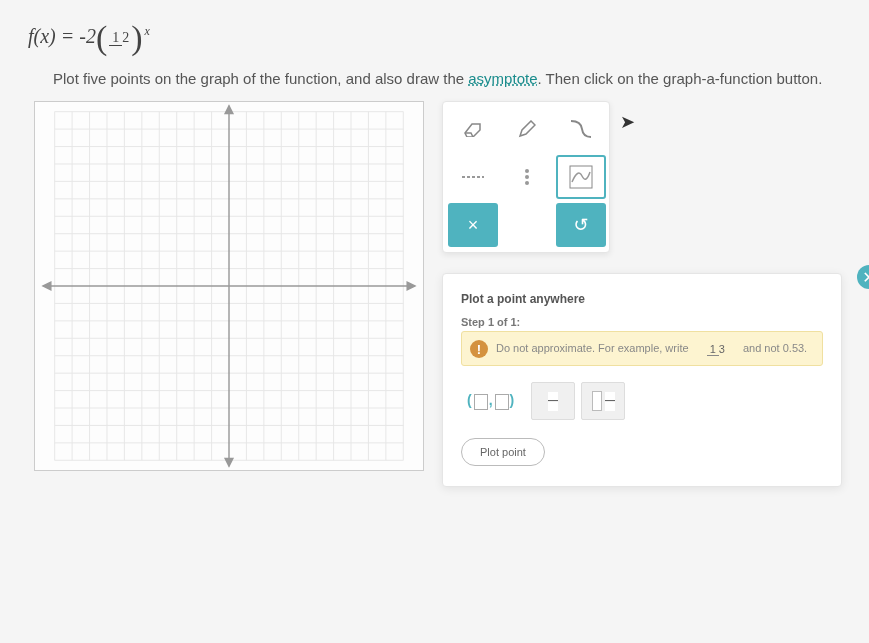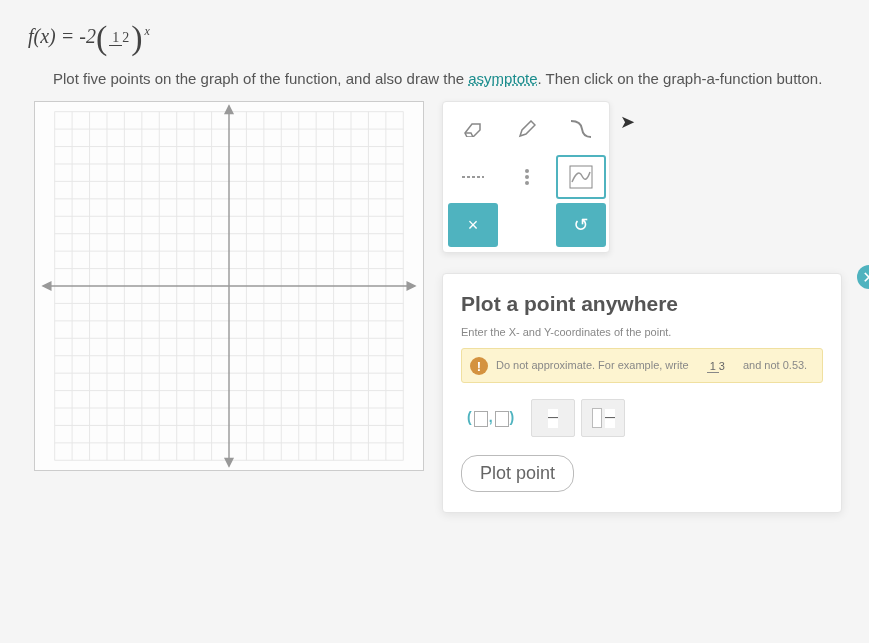--- a/index.html
+++ b/index.html
@@ -71,21 +71,21 @@
     .point-panel {
       margin-top: 20px;
       width: 400px;
       background: #fff;
       border: 1px solid #e5e5e5;
       border-radius: 4px;
       box-shadow: 0 2px 10px rgba(0,0,0,0.08);
       padding: 18px 18px 20px 18px;
       position: relative;
     }
-    .point-panel h3 { font-size: 21px; color: #555; font-weight: bold; margin-bottom: 10px;}
+    .point-panel h3 { font-size: 12px; color: #555; font-weight: bold; margin-bottom: 10px;}
     .step-label { font-size: 11px; color: #777; font-weight: bold; margin-bottom: 3px;}
     .step-desc { font-size: 11px; color: #888; margin-bottom: 10px;}
     .warning-box {
       background: #fdf4d0;
       border: 1px solid #f0e0a0;
       border-radius: 3px;
       padding: 10px 10px 10px 34px;
       font-size: 11px;
       color: #888;
       position: relative;
@@ -129,21 +129,21 @@
     }
     .frac-btn .mf { display: inline-block; text-align: center; }
     .frac-btn .mf .t { border-bottom: 1px solid #666; padding: 0 2px; width: 10px; height: 9px; background:#fff; display:block;}
     .frac-btn .mf .b { padding: 0 2px; width: 10px; height: 9px; background:#fff; display:block; margin-top:1px;}
     .frac-btn .whole { width: 10px; height: 20px; background: #fff; border:1px solid #bbb; margin-right:3px;}
     .plot-btn {
       border: 1px solid #bbb;
       background: #fff;
       border-radius: 16px;
       padding: 7px 18px;
-      font-size: 18px;
+      font-size: 11px;
       color: #666;
       cursor: pointer;
     }
     .help-bubble {
       position: absolute;
       right: -12px; top: 164px;
       width: 24px; height: 24px;
       border-radius: 50%;
       background: #4fb3bf;
       color: #fff;
@@ -260,21 +260,21 @@
         <span>×</span>
       </div>
       <div></div>
       <div class="tool-btn action">
         <span>↺</span>
       </div>
     </div>
 
     <div class="point-panel">
       <h3>Plot a point anywhere</h3>
-      <div class="step-desc">Enter the X- and Y-coordinates of the point.</div>
+      <div class="step-label">Step 1 of 1:</div>
       <div class="warning-box">
         <div class="info-icon">!</div>
         <span>Do not approximate. For example, write </span>
         <span class="mfrac"><span class="t">1</span><span>3</span></span>
         <span> and not 0.53.</span>
       </div>
       <div class="input-row">
         <div class="coord-input">
           <span>(</span><span class="box"></span><span>,</span><span class="box"></span><span>)</span>
         </div>

